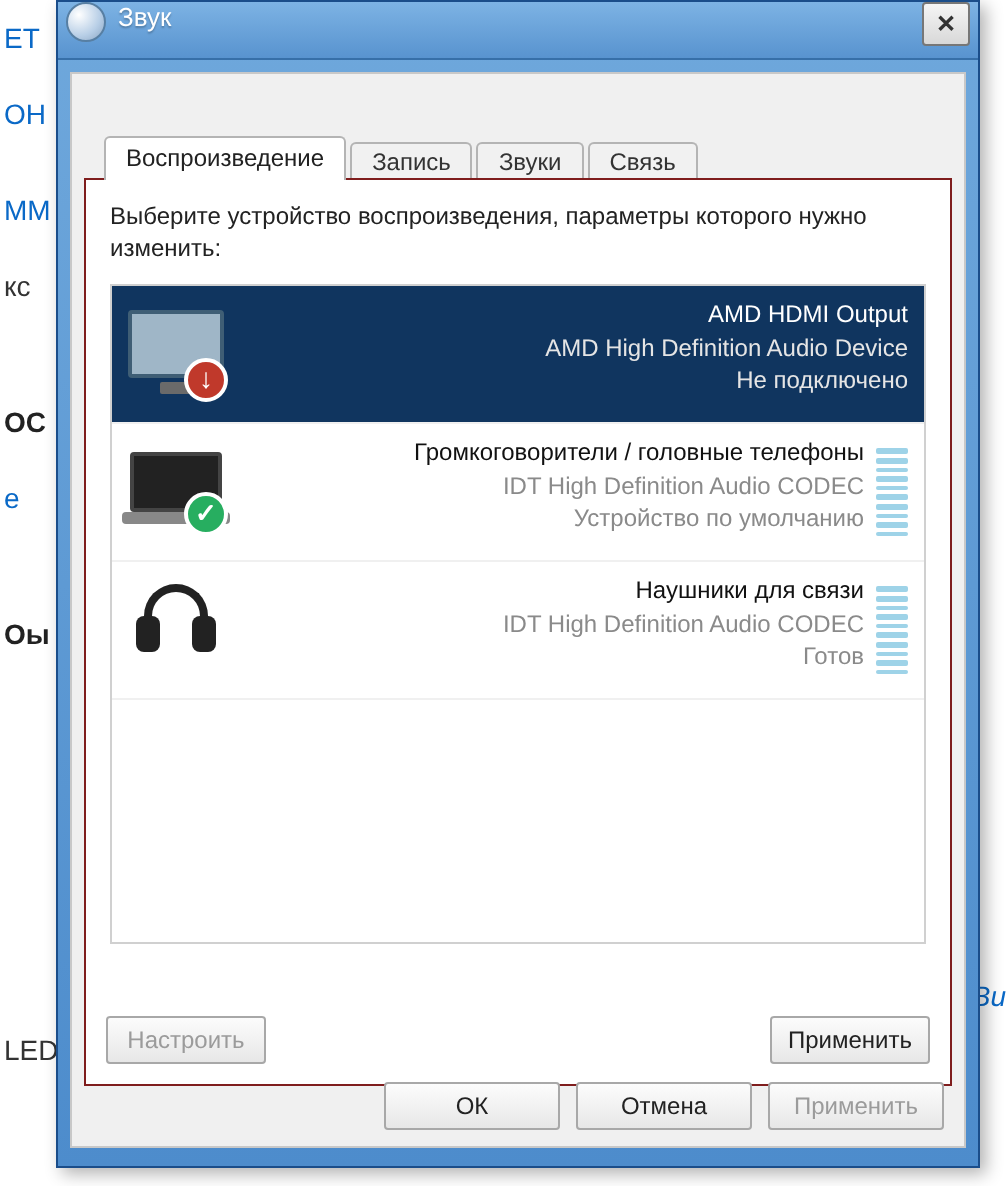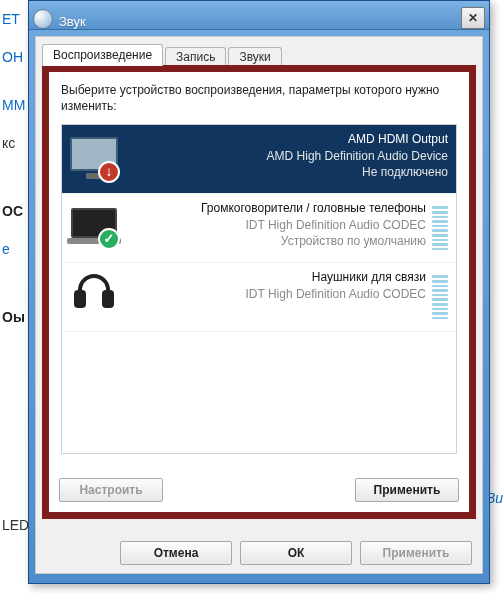--- a/index.html
+++ b/index.html
@@ -37,21 +37,21 @@
     height: 582px;
     background: #6fa8dc;
     background: linear-gradient(#6fa8dc, #4d8ccc);
     border: 1px solid #1a4d8a;
     box-shadow: 3px 3px 8px rgba(0,0,0,0.3);
   }
   .titlebar {
     height: 28px;
     background: linear-gradient(#7db3e4, #5893cf);
     display: flex;
-    align-items: flex-end;
+    align-items: flex-start;
     color: #fff;
     font-size: 13px;
     padding: 0 4px;
     border-bottom: 1px solid #366fa8;
   }
   .titlebar .app-icon {
     width: 18px; height: 18px;
     border-radius: 50%;
     background: radial-gradient(circle at 30% 30%, #fff, #b7cee6 60%, #8aa5c2);
     margin-right: 6px;
@@ -71,21 +71,22 @@
     margin: 6px;
     background: #f0f0f0;
     border: 1px solid #c8c8c8;
     height: 538px;
     position: relative;
     box-sizing: border-box;
   }
   
   .tabs {
     display: flex;
-    padding: 6px 6px 0 6px;
+    padding: 6px 6px 0 16px;
+    margin-top: 24px;
   }
   .tab {
     background: #f9f9f9;
     border: 1px solid #b4b4b4;
     border-bottom: none;
     padding: 3px 10px 4px 10px;
     border-radius: 3px 3px 0 0;
     margin-right: 2px;
     color: #222;
     position: relative;
@@ -98,21 +99,21 @@
     top: 4px;
     padding-top: 2px;
   }
   .tab.active {
     background: #fff;
     z-index: 2;
   }
   .tab-panel {
     margin: 0 6px 6px 6px;
     background: #fff;
-    border: 7px solid #7f1d1d;
+    border: 1px solid #7f1d1d;
     height: 454px;
     padding: 10px 12px;
     box-sizing: border-box;
     position: relative;
   }
   .instruction {
     color: #222;
     margin-bottom: 10px;
     line-height: 1.35;
   }
@@ -205,26 +206,25 @@
   .panel-buttons {
     position: absolute;
     left: 10px; right: 10px; bottom: 10px;
     display: flex; align-items: center;
     gap: 8px;
   }
   .btn {
     background: linear-gradient(#fcfcfc, #e7e7e7);
     border: 1px solid #a8a8a8;
     border-radius: 2px;
-    padding: 4px 16px;
+    padding: 4px 4px;
     min-width: 70px;
     text-align: center;
     color: #222;
     cursor: default;
-    font-weight: bold;
   }
   .btn.disabled { color: #9b9b9b; }
   .btn.dropdown { padding-right: 4px; display: flex; align-items: center; }
   .btn.dropdown .caret {
     margin-left: 6px; border-left: 1px solid #b8b8b8; padding-left: 6px;
     display: inline-flex; align-items: center;
   }
   .caret svg { display: block; }
   .red-underline {
     position: absolute;
@@ -268,20 +268,21 @@
     <div class="close">
       <span>✕</span>
     </div>
   </div>
 
   <div class="client">
     <div class="tabs">
       <div class="tab active"><span>Воспроизведение</span></div>
       <div class="tab inactive"><span>Запись</span></div>
       <div class="tab inactive"><span>Звуки</span></div>
+      <div class="tab inactive"><span>Связь</span></div>
     </div>
 
     <div class="tab-panel">
       <div class="instruction">Выберите устройство воспроизведения, параметры которого нужно изменить:</div>
 
       <div class="device-list">
 
         <div class="device selected">
           <div class="icon">
             <div class="monitor"></div>
@@ -318,20 +319,21 @@
           </div>
         </div>
 
         <div class="device">
           <div class="icon">
             <div class="headphones"></div>
           </div>
           <div class="lines">
             <div class="name">Наушники для связи</div>
             <div class="sub">IDT High Definition Audio CODEC</div>
+            <div class="sub">Готов</div>
           </div>
           <div class="meter">
             <div class="bar"></div>
               <div class="bar"></div>
               <div class="bar"></div>
               <div class="bar"></div>
             <div class="bar"></div>
               <div class="bar"></div>
               <div class="bar"></div>
               <div class="bar"></div>
@@ -343,18 +345,18 @@
       </div>
 
       <div class="panel-buttons">
         <div class="btn disabled"><span>Настроить</span></div>
         <div style="flex:1"></div>
         <div class="btn"><span>Применить</span></div>
       </div>
     </div>
 
     <div class="dialog-buttons">
+      <div class="btn"><span>ОК</span></div>
       <div class="btn"><span>Отмена</span></div>
-      <div class="btn"><span>ОК</span></div>
       <div class="btn disabled"><span>Применить</span></div>
     </div>
   </div>
 </div>
 
 </body></html>

